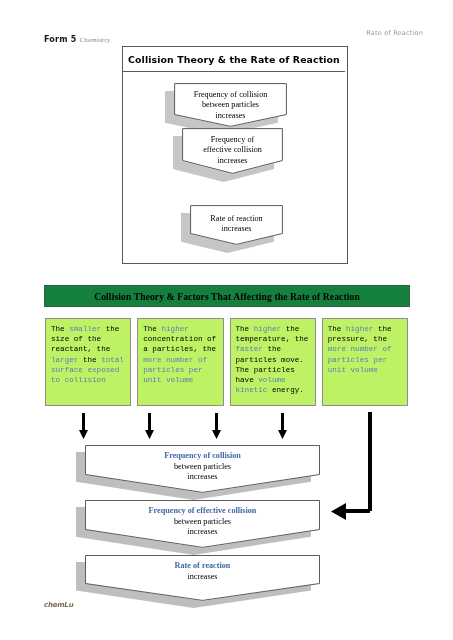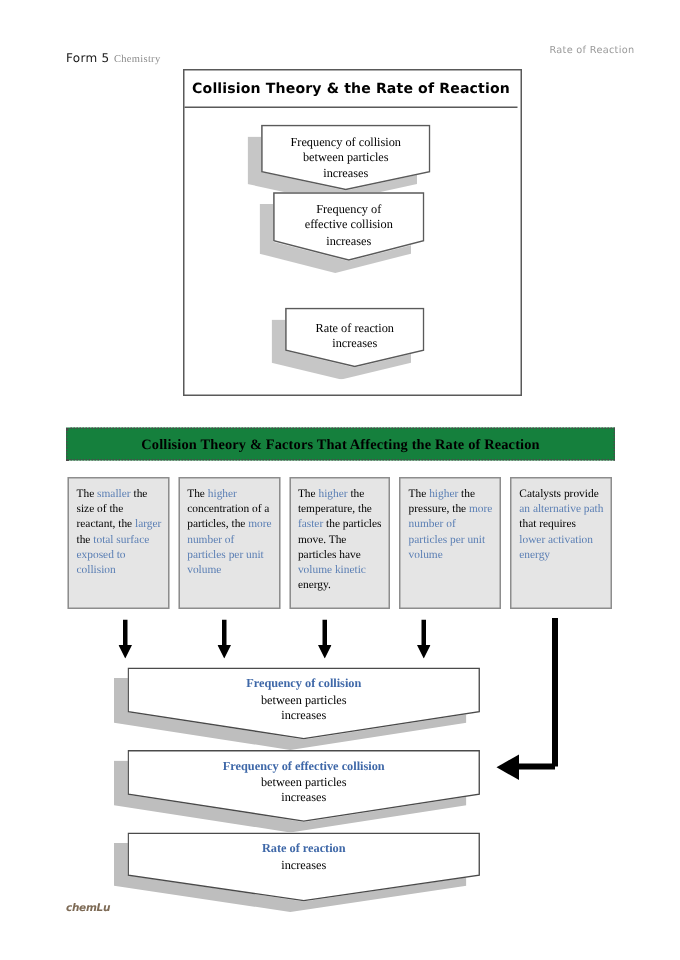--- a/index.html
+++ b/index.html
@@ -25,21 +25,21 @@
     height: 14px;
   }
   .hdr-left {
     position: absolute;
     left: 0;
     top: 0;
     white-space: nowrap;
   }
   .hdr-form {
     font-family: "DejaVu Sans", sans-serif;
-    font-weight: normal;
+    font-weight: bold;
     font-size: 8px;
     color: #1a1a1a;
     letter-spacing: 0.2px;
   }
   .hdr-subject {
     font-family: Liberation Serif, serif;
     font-size: 7px;
     color: #8a8a8a;
     letter-spacing: 0.2px;
     margin-left: 3px;
@@ -157,24 +157,24 @@
   .factors {
     position: absolute;
     left: 45px;
     top: 318px;
     width: 363px;
     height: 88px;
     display: flex;
   }
   .factor-cell {
     border: 1px solid #8d8d8d;
-    background: #e5e5e5;
+    background: #bef264;
     box-sizing: border-box;
     padding: 5px 4px 4px 5px;
-    font-family: Liberation Serif, serif;
+    font-family: Liberation Mono, monospace;
     font-size: 7.6px;
     line-height: 10.2px;
     color: #000000;
     margin-right: 6px;
     flex: 1 1 0;
     overflow: hidden;
   }
   .factor-cell:last-child { margin-right: 0; }
   .hl { color: #5b7fb4; }
 
@@ -298,21 +298,20 @@
 
 <div class="section-banner">
   <span class="section-banner-text">Collision Theory &amp; Factors That Affecting the Rate of Reaction</span>
 </div>
 
 <div class="factors">
   <div class="factor-cell"><span>The </span><span class="hl">smaller</span><span> the size of the reactant, the </span><span class="hl">larger</span><span> the </span><span class="hl">total surface exposed to collision</span></div>
   <div class="factor-cell"><span>The </span><span class="hl">higher</span><span> concentration of a particles, the </span><span class="hl">more number of particles per unit volume</span></div>
   <div class="factor-cell"><span>The </span><span class="hl">higher</span><span> the temperature, the </span><span class="hl">faster</span><span> the particles move. The particles have </span><span class="hl">volume kinetic</span><span> energy.</span></div>
   <div class="factor-cell"><span>The </span><span class="hl">higher</span><span> the pressure, the </span><span class="hl">more number of particles per unit volume</span></div>
-  <div class="factor-cell"><span>Catalysts provide </span><span class="hl">an alternative path</span><span> that requires </span><span class="hl">lower activation energy</span></div>
 </div>
 
 <div class="down-arrow" style="left:79px; top:413px;">
   <svg viewBox="0 0 9 26" width="9" height="26">
       <polygon points="3,0 6,0 6,17 9,17 4.5,26 0,17 3,17" fill="#000000"></polygon>
     </svg>
 </div>
 <div class="down-arrow" style="left:145px; top:413px;">
   <svg viewBox="0 0 9 26" width="9" height="26">
       <polygon points="3,0 6,0 6,17 9,17 4.5,26 0,17 3,17" fill="#000000"></polygon>

